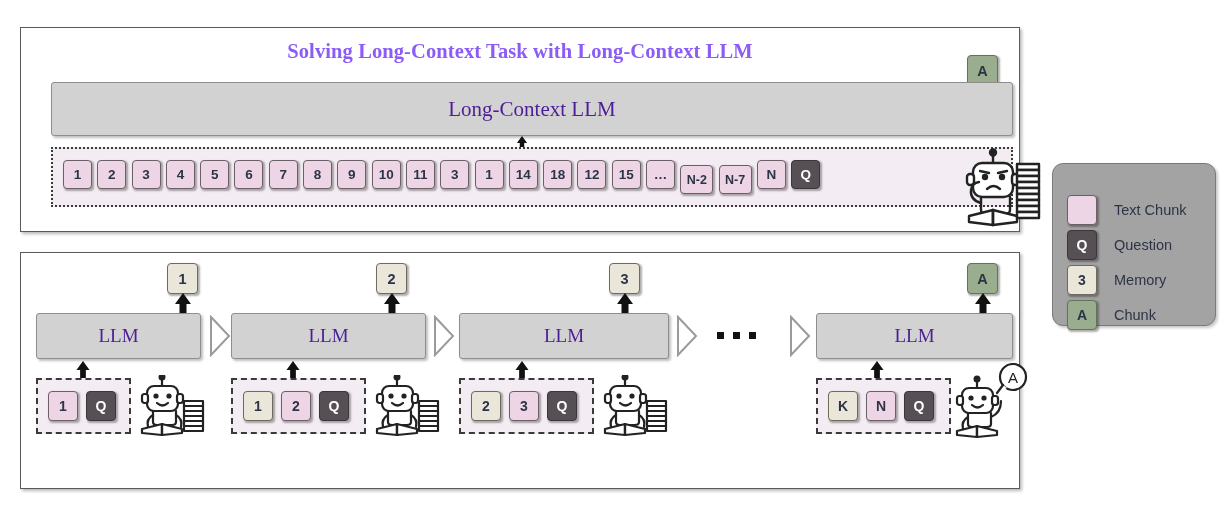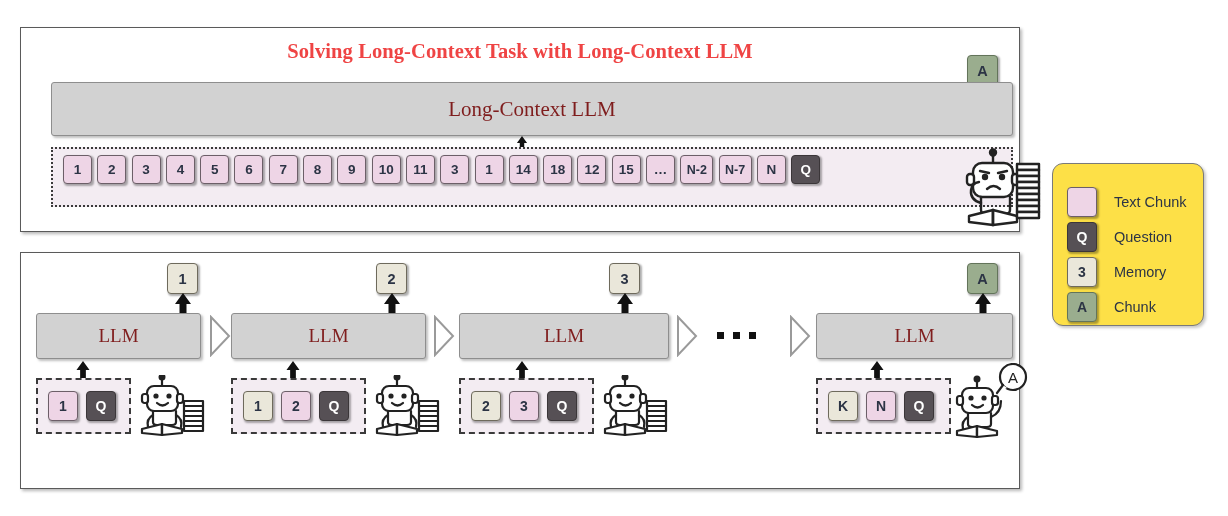--- a/index.html
+++ b/index.html
@@ -8,29 +8,29 @@
        -webkit-font-smoothing:antialiased;}
 
   .panel{position:absolute;background:#fff;border:1.5px solid #5a5a5a;
          box-shadow:2px 2px 3px rgba(0,0,0,.28);box-sizing:border-box;}
 
   #panel-top{left:20px;top:27px;width:1000px;height:205px;}
   #panel-bottom{left:20px;top:252px;width:1000px;height:237px;}
 
   .panel-title{position:absolute;left:0;right:0;text-align:center;
       font-family:"Liberation Serif",serif;font-weight:bold;
-      font-size:20.5px;color:#ef4444;letter-spacing:.1px;white-space:nowrap;}
+      font-size:20.5px;color:#8b5cf6;letter-spacing:.1px;white-space:nowrap;}
   #title-top{top:12px;}
   #title-bottom{bottom:10px;}
 
   
   .llm-bar{position:absolute;background:#d2d2d2;border:1.3px solid #8e8e8e;
       border-radius:3px;box-shadow:2px 2px 2.5px rgba(0,0,0,.25);
       box-sizing:border-box;display:flex;align-items:center;
-      justify-content:center;color:#7f1d1d;
+      justify-content:center;color:#4c1d95;
       font-family:"Liberation Serif",serif;}
   #llm-long{left:30px;top:54px;width:962px;height:54px;font-size:21px;}
   .llm-stage{height:46px;font-size:19px;}
 
   
   .ctx-box{position:absolute;background:#f3ecf2;border:2px dotted #3a3a3a;
       box-sizing:border-box;}
   #ctx-long{left:30px;top:119px;width:962px;height:60px;}
   .ctx-stage{border:2px dashed #3a3a3a;height:56px;
       display:flex;align-items:center;gap:8px;padding-left:10px;}
@@ -42,44 +42,44 @@
      font-weight:bold;font-family:"Liberation Sans",sans-serif;
      color:#2c3445;flex:0 0 auto;}
   .tile.chunk{background:#eed5e6;border:1.3px solid #6c5f68;}
   .tile.question{background:#565055;border:1.3px solid #3b3639;color:#fff;}
   .tile.memory{background:#eae7da;border:1.3px solid #6e6a5c;}
   .tile.answer{background:#9aad8e;border:1.3px solid #63745a;color:#2c3445;}
 
   #chunk-row{position:absolute;left:10px;top:6px;display:flex;
       align-items:center;gap:5.3px;}
   #chunk-row .tile{width:29px;height:29px;font-size:13.5px;}
-  #chunk-row .tile.wide{width:33px;font-size:12.5px;}
+  #chunk-row .tile.wide{width:33px;font-size:12.5px;margin-top:10px;}
 
   .stage-tile{width:30px;height:30px;font-size:14px;}
 
   
   .arrow-up{position:absolute;width:18px;height:22px;}
   .arrow-up svg{display:block;}
 
   
   .tri{position:absolute;width:0;height:0;}
   .tri svg{display:block;}
 
   
   .out-tile{position:absolute;width:31px;height:31px;font-size:14.5px;}
 
   
   #dots{position:absolute;display:flex;gap:9px;align-items:center;}
   #dots i{width:7px;height:7px;background:#111;display:block;}
 
   
-  #legend{position:absolute;left:1052px;top:163px;width:152px;height:163px;
-      background:#fde047;border:1.3px solid #7a7a7a;border-radius:11px;
+  #legend{position:absolute;left:1052px;top:163px;width:164px;height:163px;
+      background:#a3a3a3;border:1.3px solid #7a7a7a;border-radius:11px;
       box-shadow:2px 2px 3px rgba(0,0,0,.22);box-sizing:border-box;
-      padding:20px 0 0 14px;}
+      padding:28px 0 0 14px;}
   .legend-row{display:flex;align-items:center;height:35px;}
   .legend-row .tile{width:30px;height:30px;font-size:14px;}
   .legend-label{margin-left:17px;font-size:14.5px;color:#2c3445;
       font-family:"Liberation Sans",sans-serif;}
 
   
   .robot{position:absolute;}
   .robot svg{display:block;}
 </style>
 </head>

